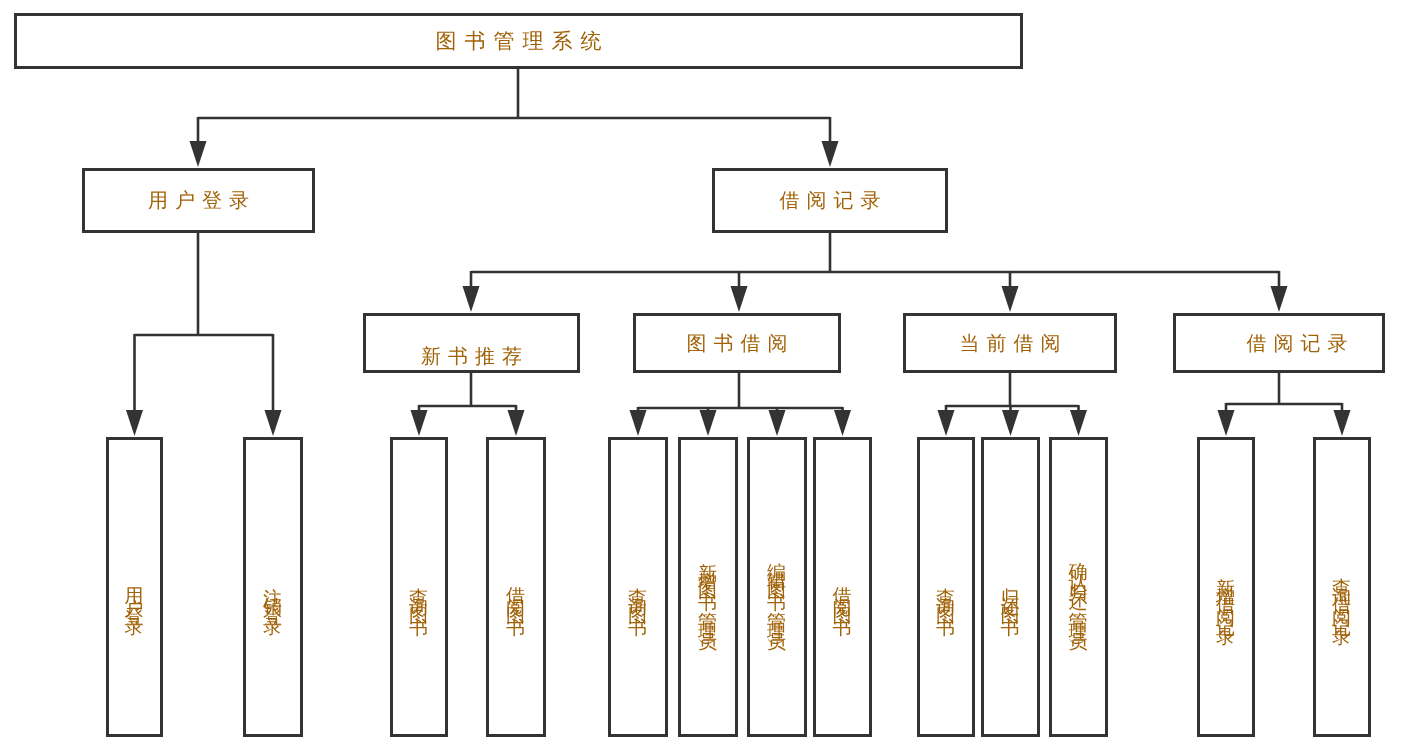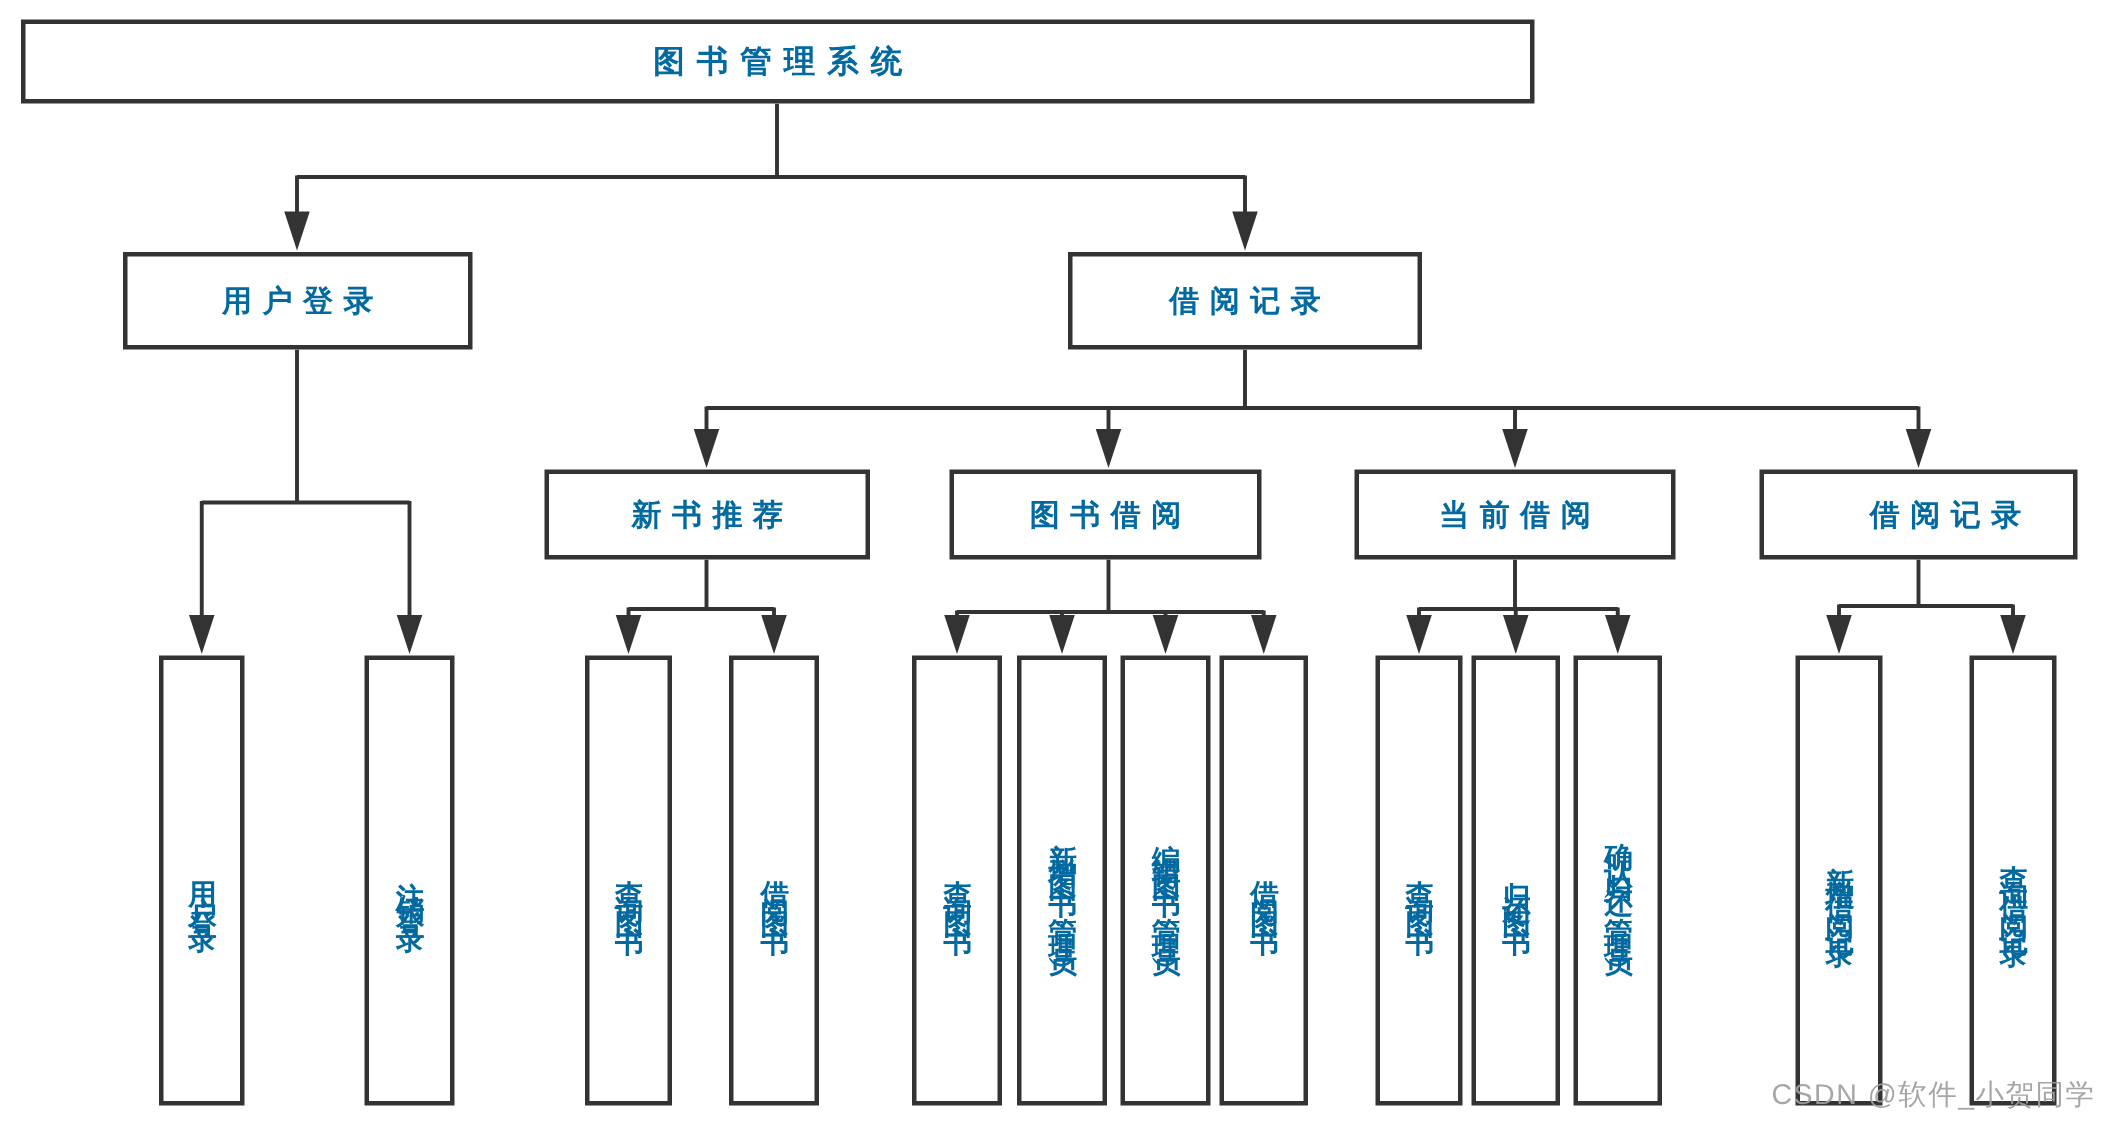--- a/index.html
+++ b/index.html
@@ -12,22 +12,21 @@
   }
   .connectors { position:absolute; left:0; top:0; width:1405px; height:747px; }
   .box {
     position:absolute;
     box-sizing:border-box;
     border:3px solid #333333;
     background:#ffffff;
     display:flex;
     align-items:center;
     justify-content:center;
-    color:#0369a1;
-    font-weight:bold;
+    color:#a16207;
   }
   .h .lbl { font-size:20px; letter-spacing:7px; padding-left:7px; white-space:nowrap; }
   .root .lbl { font-size:21px; letter-spacing:8px; padding-left:8px; }
   .v .lbl {
     writing-mode:vertical-rl;
     text-orientation:mixed;
     font-size:19px;
     letter-spacing:10px;
     line-height:1;
     padding-top:10px;
@@ -118,21 +117,21 @@
     <span class="lbl">图书管理系统</span>
   </div>
 
   <div class="box h" style="left:82px; top:168px; width:233px; height:65px;">
     <span class="lbl">用户登录</span>
   </div>
   <div class="box h" style="left:712px; top:168px; width:236px; height:65px;">
     <span class="lbl">借阅记录</span>
   </div>
 
-  <div class="box h" style="left:363px; top:313px; width:217px; height:60px;">
+  <div class="box h" style="left:363px; top:313px; width:217px; height:60px;align-items:flex-end;">
     <span class="lbl">新书推荐</span>
   </div>
   <div class="box h" style="left:633px; top:313px; width:208px; height:60px;">
     <span class="lbl">图书借阅</span>
   </div>
   <div class="box h" style="left:903px; top:313px; width:214px; height:60px;justify-content:center;">
     <span class="lbl">当前借阅</span>
   </div>
   <div class="box h" style="left:1173px; top:313px; width:212px; height:60px;padding-left:36px;">
     <span class="lbl">借阅记录</span>
@@ -175,14 +174,13 @@
     <span class="lbl">确认归还（管理员）</span>
   </div>
 
   <div class="box v" style="left:1197px; top:437px; width:58px; height:300px;">
     <span class="lbl">新增借阅记录</span>
   </div>
   <div class="box v" style="left:1313px; top:437px; width:58px; height:300px;">
     <span class="lbl">查询借阅记录</span>
   </div>
 
-  <div class="watermark">CSDN @软件_小贺同学</div>
 </div>
 
 </body></html>

